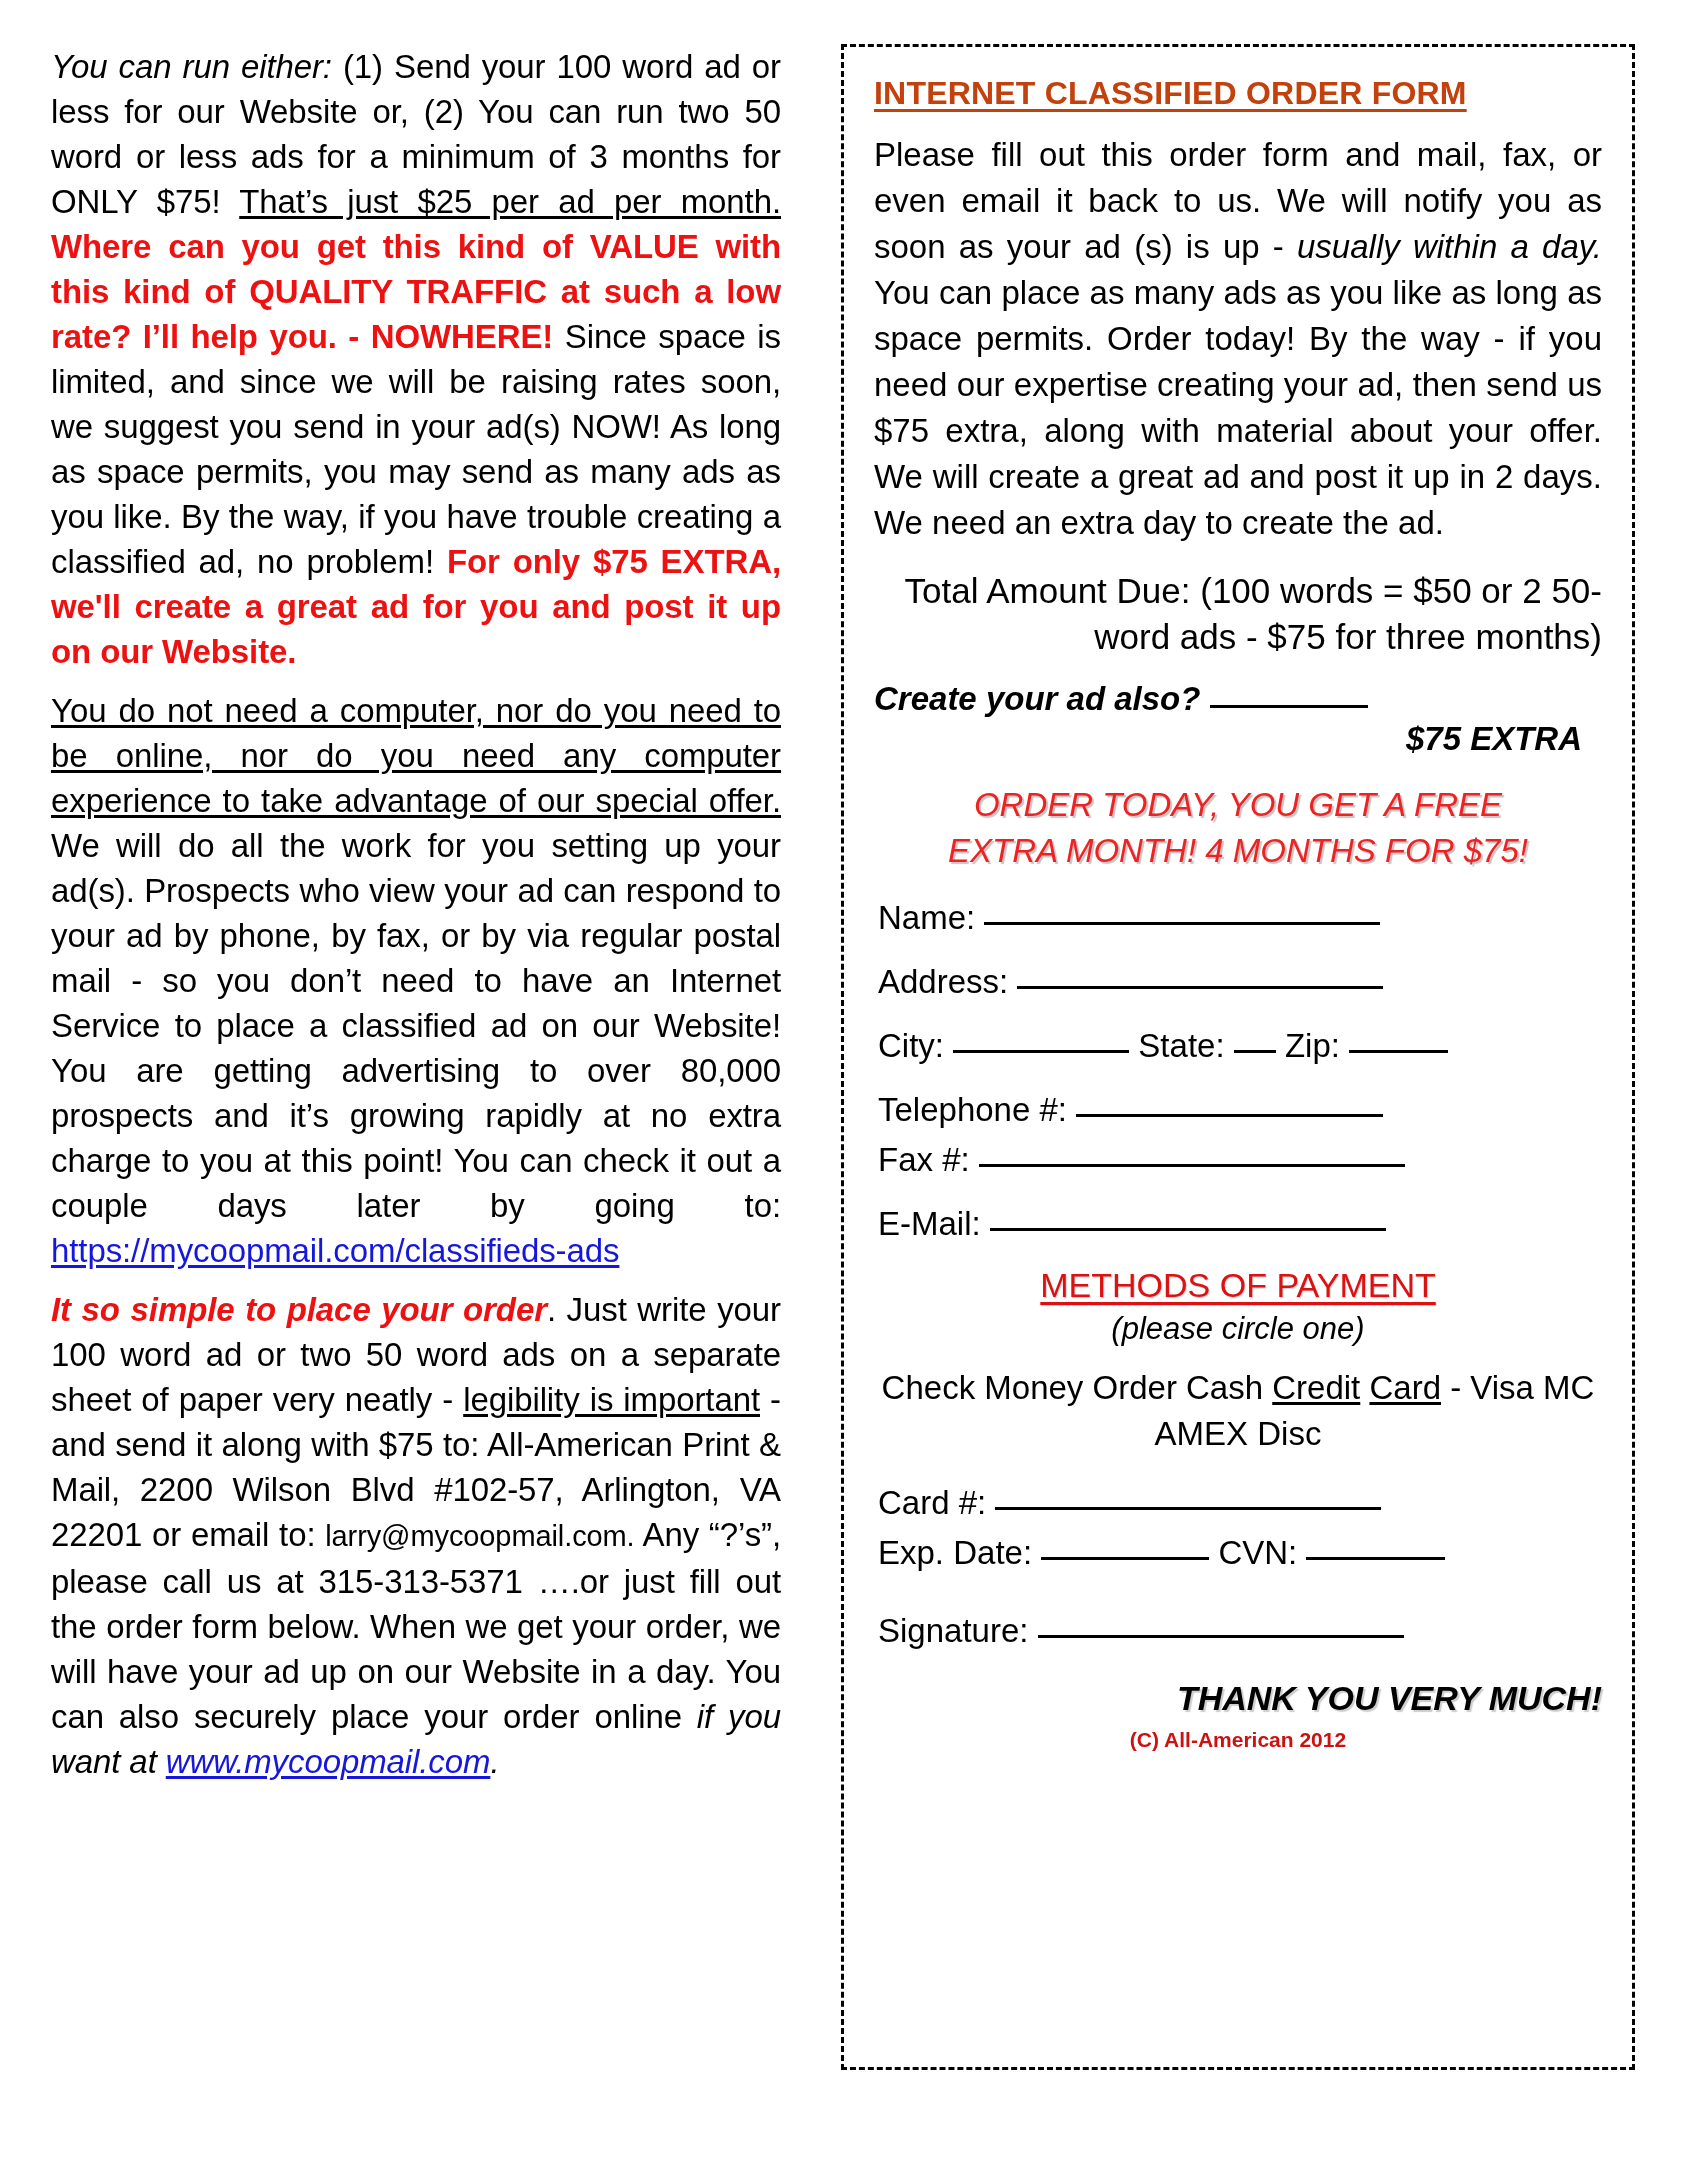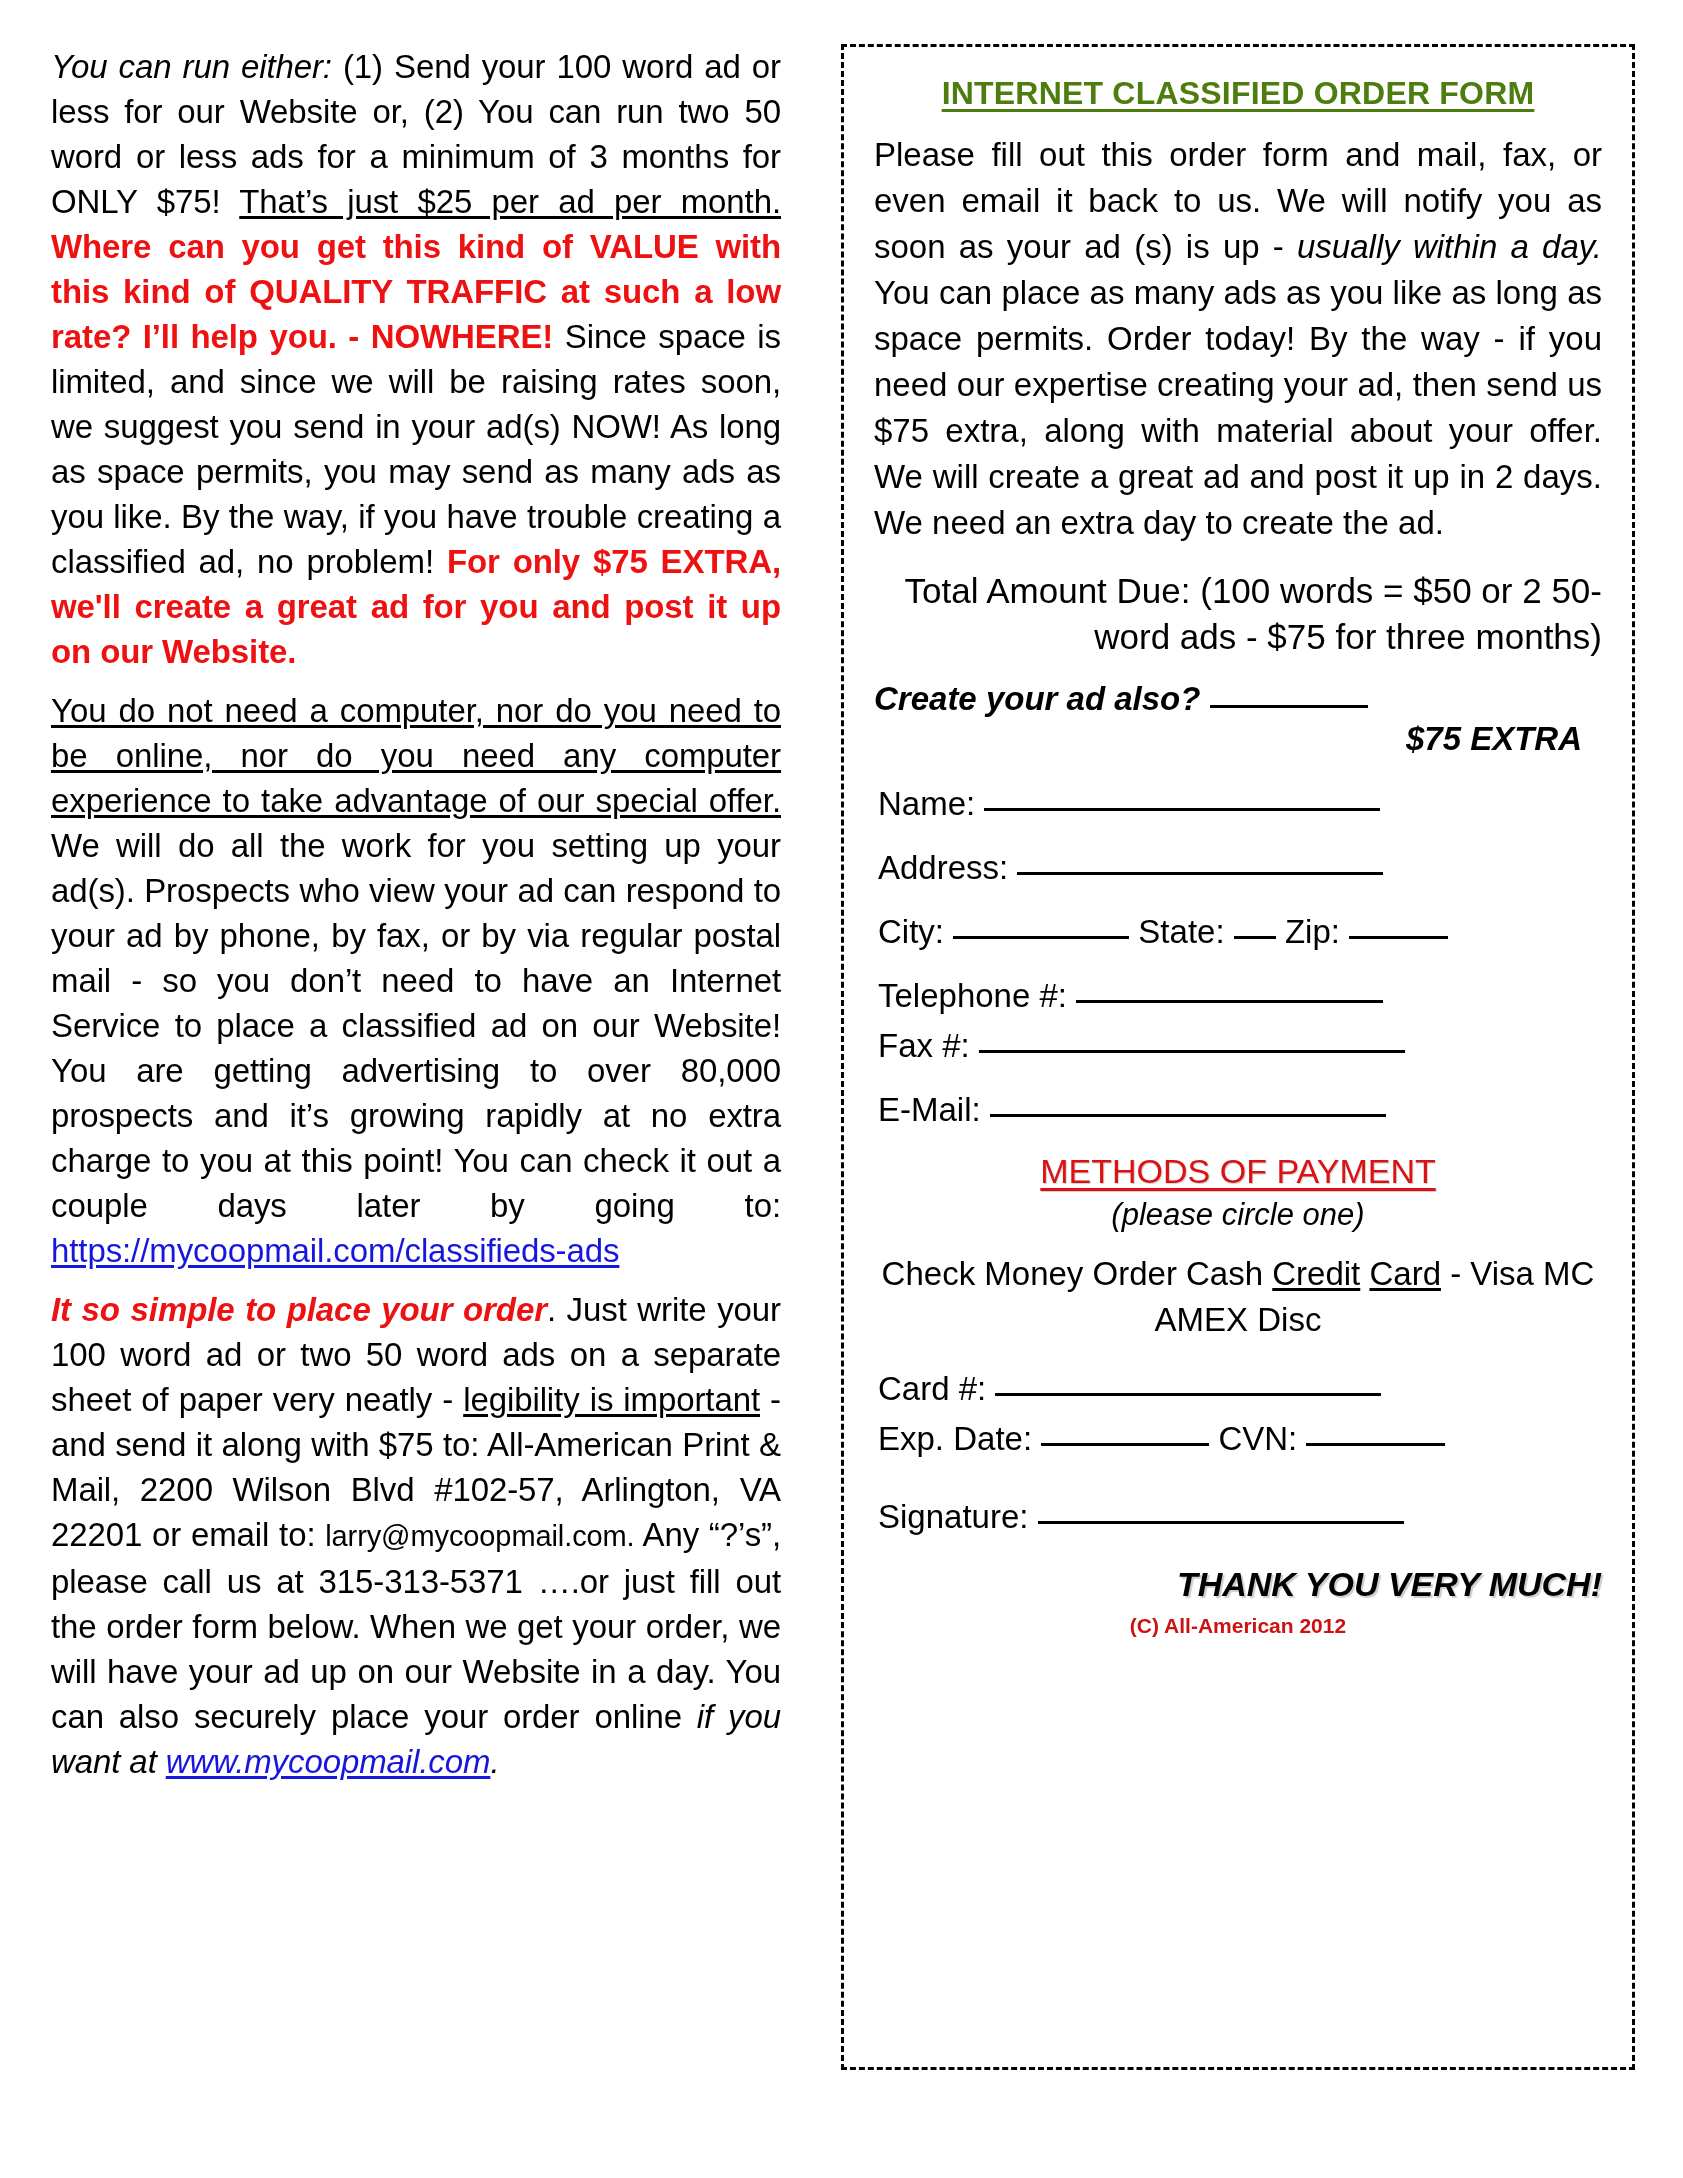--- a/index.html
+++ b/index.html
@@ -67,22 +67,21 @@
     box-sizing: border-box;
     height: 2026px;
   }
   .order-box {
     border: 3px dashed #000000;
     box-sizing: border-box;
     height: 100%;
     padding: 22px 30px 18px 30px;
   }
   .form-title {
-    text-align: center;
-    color: #4d7c0f;
+    color: #c2410c;
     font-weight: bold;
     font-size: 32px;
     text-decoration: underline;
     text-underline-offset: 5px;
     margin: 6px 0 20px 0;
     letter-spacing: 0.2px;
   }
   .order-box p.body {
     margin: 0 0 22px 0;
     font-size: 33px;
@@ -198,20 +197,24 @@
       <div class="form-title">INTERNET CLASSIFIED ORDER FORM</div>
 
       <p class="body"><span>Please fill out this order form and mail, fax, or even email it back to us. We will notify you as soon as your ad (s) is up - </span><span class="it">usually within a day.</span><span> You can place as many ads as you like as long as space permits. Order today! By the way - if you need our expertise creating your ad, then send us $75 extra, along with material about your offer. We will create a great ad and post it up in 2 days. We need an extra day to create the ad.</span></p>
 
       <div class="total-line">Total Amount Due: (100 words = $50 or 2 50-word ads - $75 for three months)</div>
 
       <div class="create-line"><span>Create your ad also?</span> <span class="blank"></span></div>
 
       <div class="extra-line">$75 EXTRA</div>
 
+      <div class="promo">
+        <div>ORDER TODAY, YOU GET A FREE</div>
+        <div>EXTRA MONTH! 4 MONTHS FOR $75!</div>
+      </div>
 
       <div class="field"><span>Name:</span> <span class="rule" style="width:396px"></span></div>
 
       <div class="field"><span>Address:</span> <span class="rule" style="width:366px"></span></div>
 
       <div class="field"><span>City:</span> <span class="rule" style="width:176px"></span> <span>State:</span> <span class="rule" style="width:42px"></span> <span>Zip:</span> <span class="rule" style="width:99px"></span></div>
 
       <div class="field tight"><span>Telephone #:</span> <span class="rule" style="width:307px"></span></div>
 
       <div class="field"><span>Fax #:</span> <span class="rule" style="width:426px"></span></div>

